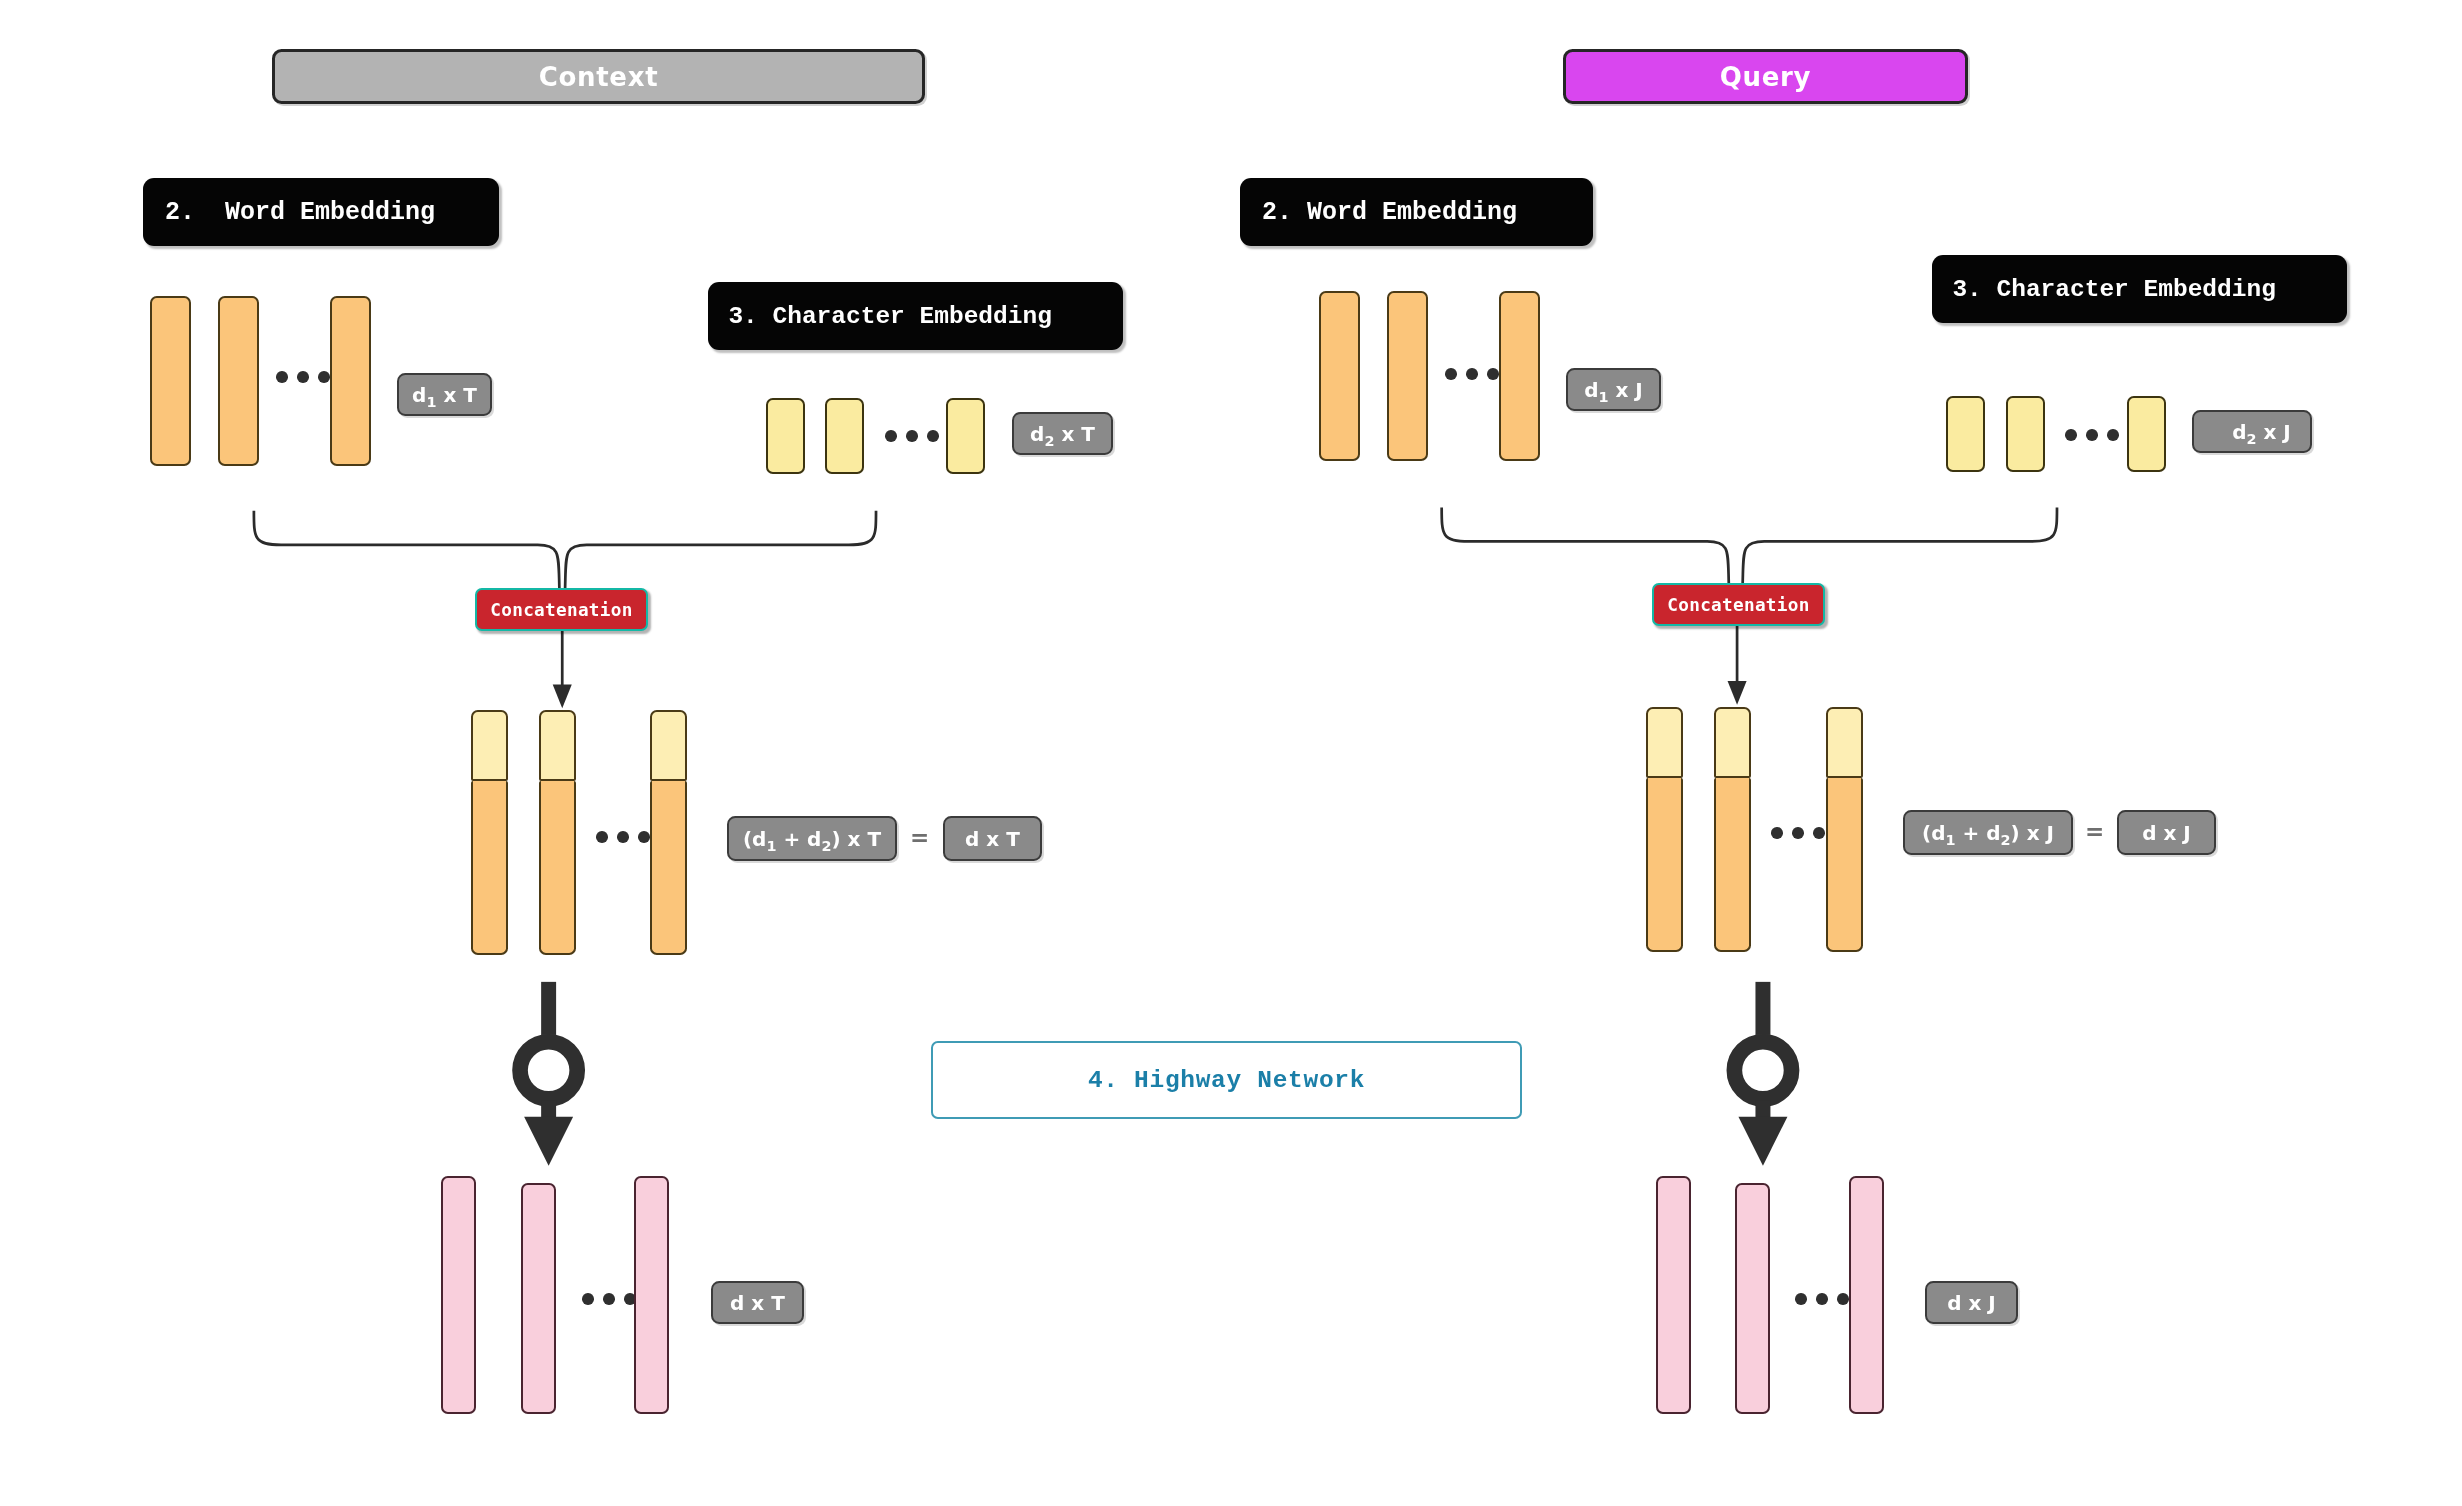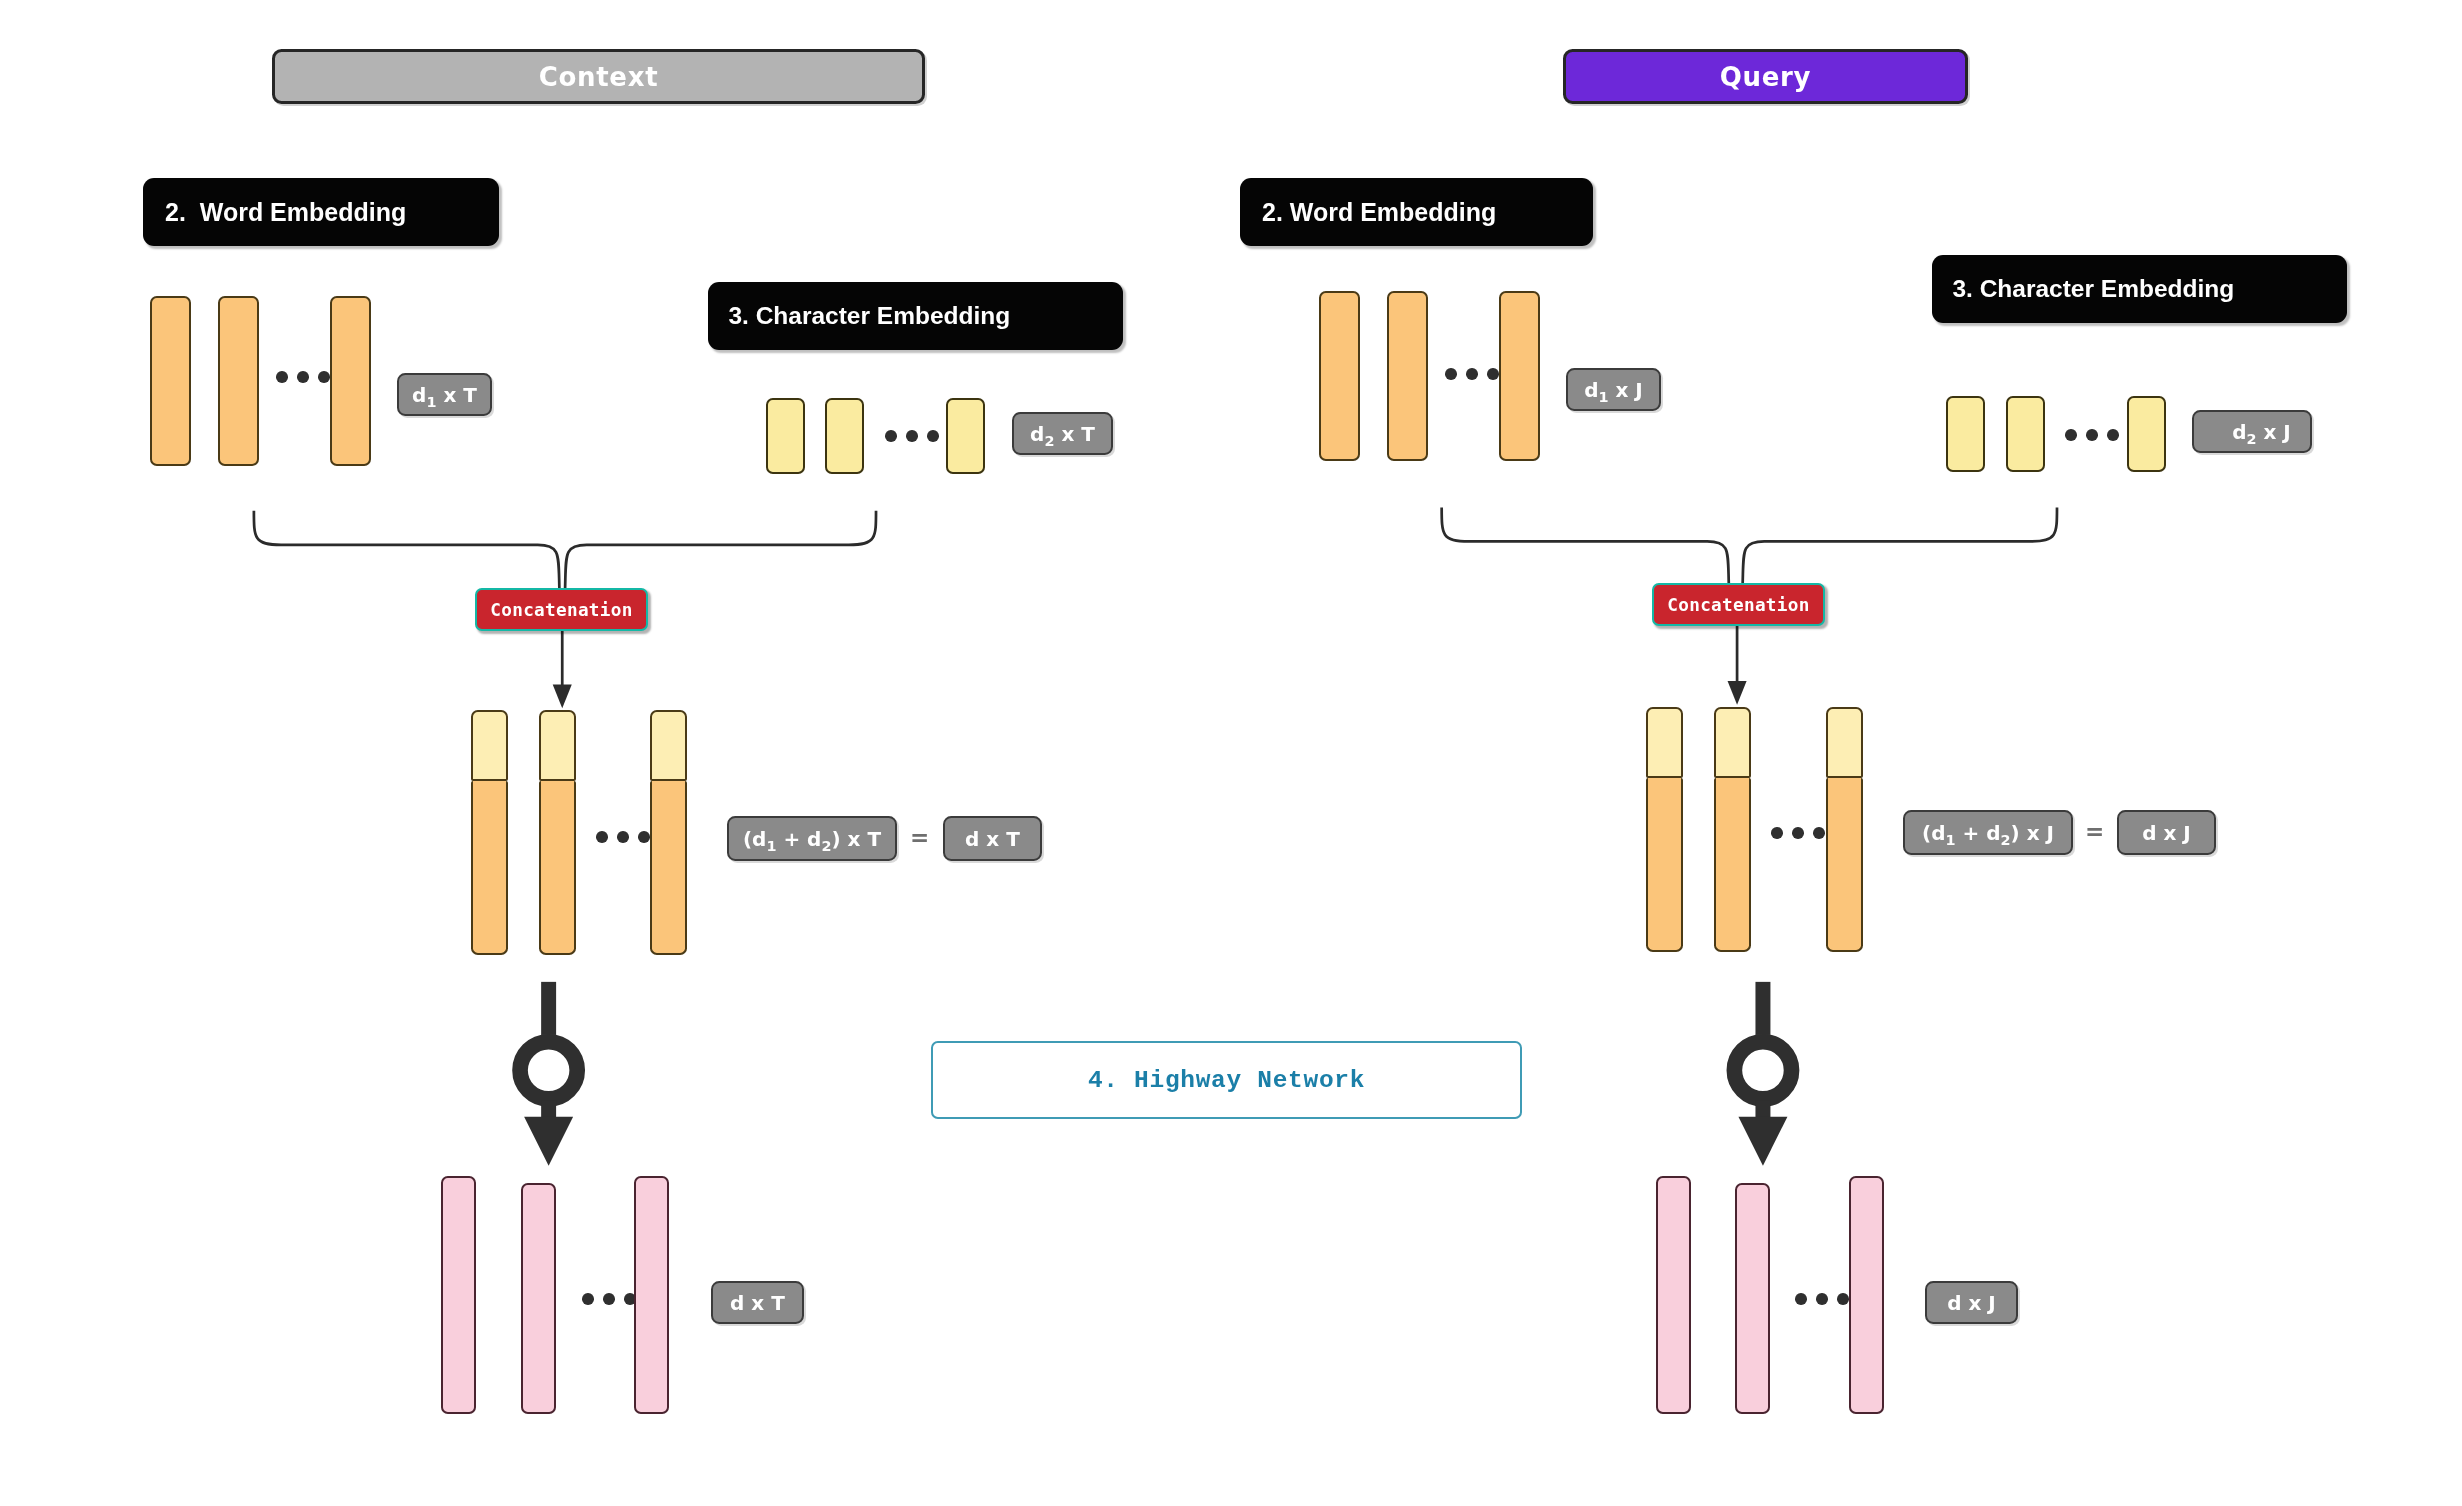--- a/index.html
+++ b/index.html
@@ -26,21 +26,21 @@
   
   .step-box{
     position:absolute;
     background:#050505;
     border-radius:11px;
     display:flex;align-items:center;justify-content:flex-start;
     color:#ffffff;
     font-weight:bold;
     box-shadow:2.7px 2.7px 2px rgba(0,0,0,.25);
     white-space:pre;
-    font-family:Liberation Sans, sans-serif;
+    font-family:Liberation Mono, monospace;
   }
 
   
   .dim-chip{
     position:absolute;
     background:#8a8a8a;
     border:2.7px solid #3b3b3b;
     border-radius:8.2px;
     display:flex;align-items:center;justify-content:center;
     color:#ffffff;font-weight:bold;white-space:pre;
@@ -208,21 +208,21 @@
       <i></i>
       <i></i>
       <i></i>
     </div>
   <div class="bar bar-out" style="left:634px;top:1176px;width:35px;height:238px;"></div>
 
   <div class="dim-chip" style="left:711px;top:1281px;width:89px;height:39px;font-size:20px;">
     <span>d x T</span>
   </div>
 
-  <div class="section-pill" style="left:1563px;top:49px;width:399px;height:49px;background:#6d28d9;font-size:26px;">
+  <div class="section-pill" style="left:1563px;top:49px;width:399px;height:49px;background:#d946ef;font-size:26px;">
     <span>Query</span>
   </div>
 
   <div class="step-box" style="left:1240px;top:178px;width:331px;height:68px;font-size:25px;padding-left:22px;">
     <span>2. Word Embedding</span>
   </div>
 
   <div class="step-box" style="left:1932px;top:255px;width:395px;height:68px;font-size:24.5px;padding-left:20.4px;">
     <span>3. Character Embedding</span>
   </div>

